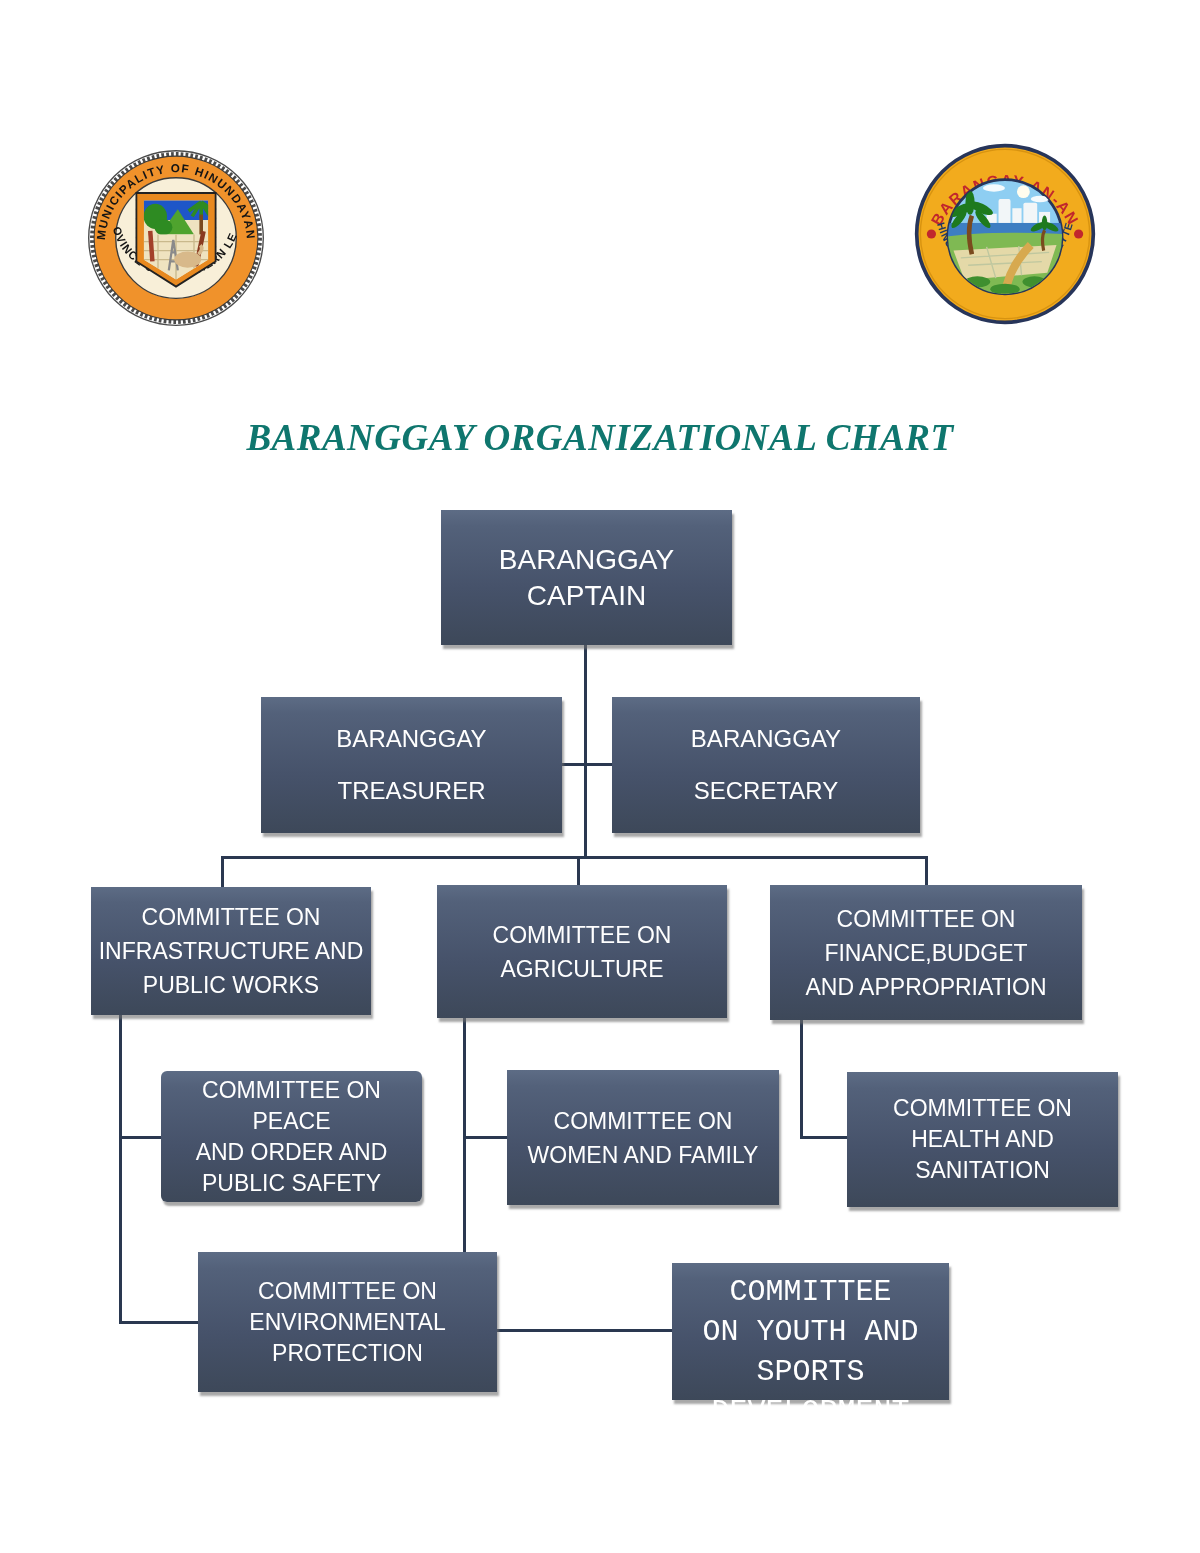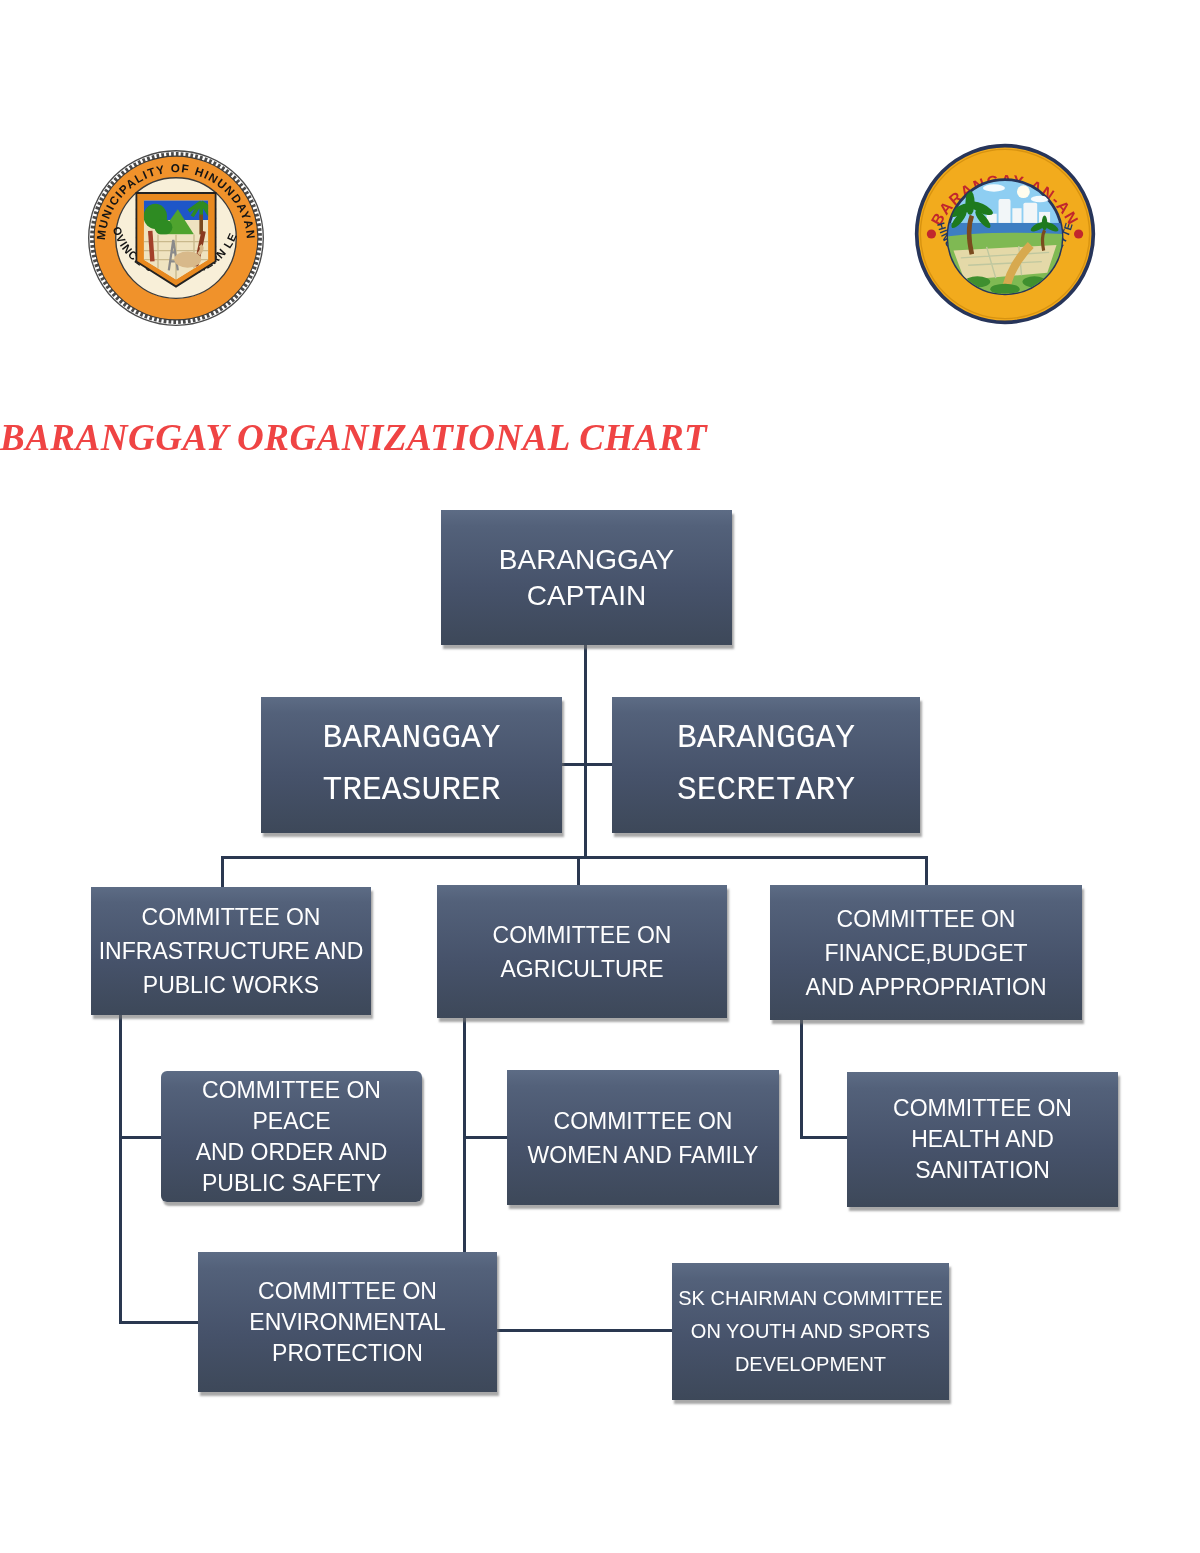--- a/index.html
+++ b/index.html
@@ -9,37 +9,37 @@
   }
   
   .seal { position:absolute; }
   .hdr-text {
     position:absolute; left:250px; top:146px; width:690px;
     text-align:center; font-family:"Liberation Serif", serif;
     font-style:italic; font-weight:600; font-size:33px; line-height:42px;
     color:#101010; letter-spacing:0.5px;
   }
   .chart-title {
-    position:absolute; left:0; right:0; top:416px; text-align:left;
+    position:absolute; left:0; right:0; top:416px; text-align:center;
     font-family:"Liberation Serif", serif; font-style:italic; font-weight:600;
-    font-size:37px; color:#ef4444; letter-spacing:0.5px;
+    font-size:37px; color:#0f766e; letter-spacing:0.5px;
   }
   
   .node {
     position:absolute; color:#ffffff;
     background:linear-gradient(180deg,#5D6C85 0%,#53617A 12%,#46526A 58%,#3D4859 100%);
     box-shadow:2px 4px 2px rgba(110,110,110,0.6);
     display:flex; align-items:center; justify-content:center; text-align:center;
   }
   .node-label { white-space:pre-line; padding:0 6px; }
   .lvl1 .node-label { font-size:28px; line-height:36px; }
-  .lvl2 .node-label { font-size:33px; line-height:52px;font-family:Liberation Mono, monospace; }
+  .lvl2 .node-label { font-size:24px; line-height:52px; }
   .com  .node-label { font-size:23px; line-height:34px; }
   .com-tight .node-label { font-size:23px; line-height:31px; }
-  .sk   .node-label { font-size:20px; line-height:33px; }
+  .sk   .node-label { font-size:30px; line-height:40px;font-family:Liberation Mono, monospace; }
   
   .conn { position:absolute; background:#2A3850; }
 </style>
 </head>
 <body>
 
 <div id="page">
 
   <svg class="seal" style="left:86px; top:143px;" width="180" height="190" viewBox="0 0 200 200">
     <defs>

